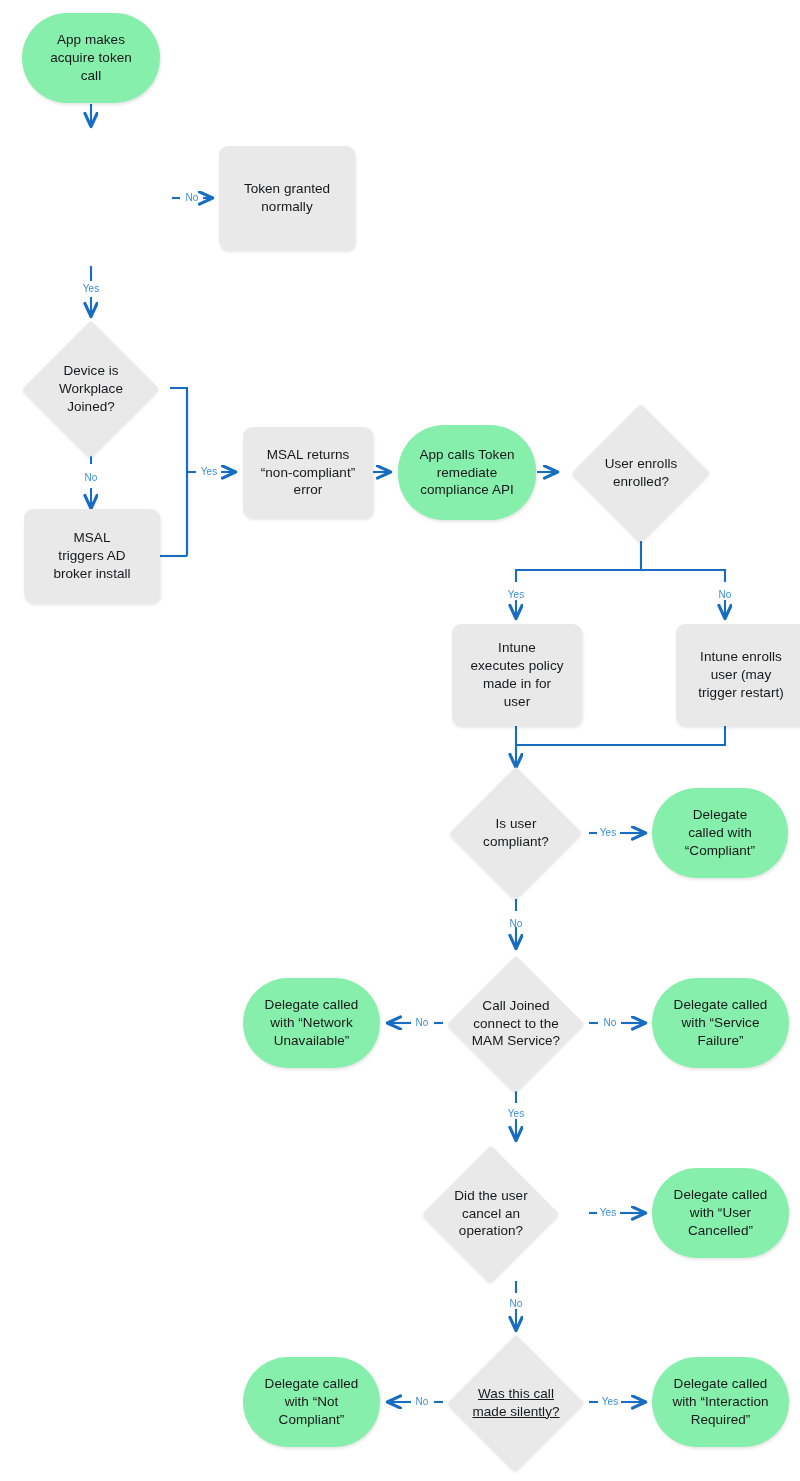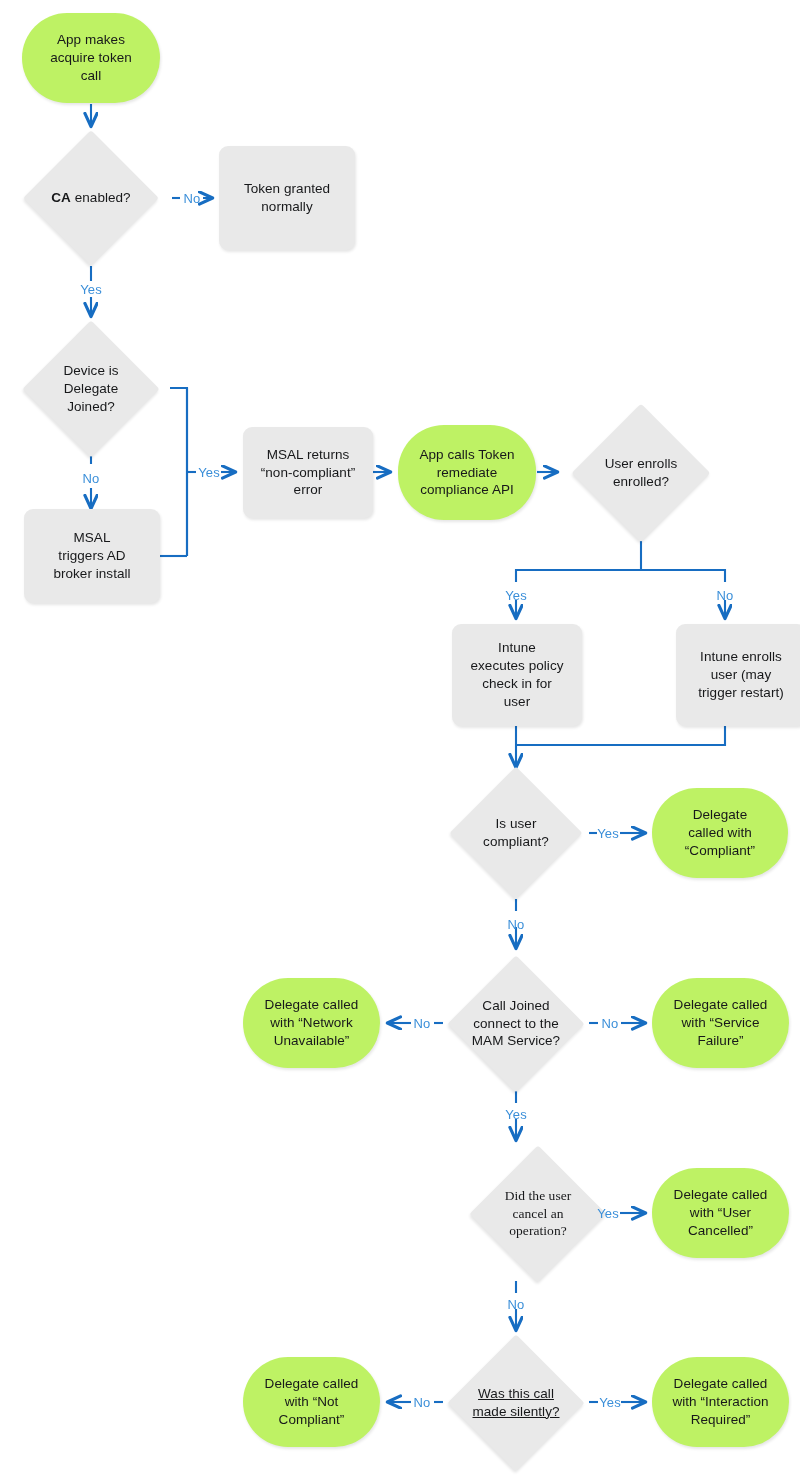--- a/index.html
+++ b/index.html
@@ -45,21 +45,21 @@
     white-space: pre-line;
   }
   
   .proc {
     background: #e9e9e9;
     border-radius: 9px;
     box-shadow: 1px 2px 3px rgba(0,0,0,0.10);
   }
   
   .term {
-    background: #bef264;
+    background: #86efac;
     border-radius: 46px;
     box-shadow: 1px 2px 3px rgba(0,0,0,0.10);
   }
   
   .dec {
     background: transparent;
   }
   .dec .dshape {
     position: absolute;
     left: 50%;
@@ -73,21 +73,21 @@
     position: relative;
     z-index: 2;
   }
   .bold {
     font-weight: bold;
   }
   
   .elabel {
     position: absolute;
     color: #3b8fd9;
-    font-size: 13px;
+    font-size: 10px;
     line-height: 1;
     letter-spacing: 0.1px;
     white-space: nowrap;
     transform: translate(-50%,-50%);
   }
 </style>
 </head>
 <body>
 
 <div id="canvas">
@@ -160,34 +160,30 @@
       <path d="M621,1402 L645,1402" marker-end="url(#ah)"></path>
     </g>
   </svg>
 
   <div class="node term" style="left:22px; top:13px; width:138px; height:90px;">
     <span class="txt">App makes
 acquire token
 call</span>
   </div>
 
-  <div class="node dec" style="left:10px; top:132px; width:162px; height:132px;">
-    <span class="dshape" style="width:96px; height:96px;"></span>
-    <span class="txt"><span class="bold">CA</span><span> enabled?</span></span>
-  </div>
 
   <div class="node proc" style="left:219px; top:146px; width:136px; height:104px;">
     <span class="txt">Token granted
 normally</span>
   </div>
 
   <div class="node dec" style="left:10px; top:322px; width:162px; height:134px;">
     <span class="dshape" style="width:97px; height:97px;"></span>
     <span class="txt">Device is
-Delegate
+Workplace
 Joined?</span>
   </div>
 
   <div class="node proc" style="left:24px; top:509px; width:136px; height:94px;">
     <span class="txt">MSAL
 triggers AD
 broker install</span>
   </div>
 
   <div class="node proc" style="left:243px; top:427px; width:130px; height:91px;">
@@ -204,21 +200,21 @@
 
   <div class="node dec" style="left:562px; top:404px; width:158px; height:137px;">
     <span class="dshape" style="width:98px; height:98px;"></span>
     <span class="txt">User enrolls
 enrolled?</span>
   </div>
 
   <div class="node proc" style="left:452px; top:624px; width:130px; height:102px;">
     <span class="txt">Intune
 executes policy
-check in for
+made in for
 user</span>
   </div>
 
   <div class="node proc" style="left:676px; top:624px; width:130px; height:102px;justify-content:center;">
     <span class="txt">Intune enrolls
 user (may
 trigger restart)</span>
   </div>
 
   <div class="node dec" style="left:443px; top:767px; width:146px; height:132px;">
@@ -245,21 +241,21 @@
 with “Network
 Unavailable”</span>
   </div>
 
   <div class="node term" style="left:652px; top:978px; width:137px; height:90px;">
     <span class="txt">Delegate called
 with “Service
 Failure”</span>
   </div>
 
-  <div class="node dec" style="left:465px; top:1145px; width:146px; height:137px;font-family:Liberation Serif, serif;">
+  <div class="node dec" style="left:418px; top:1145px; width:146px; height:137px;">
     <span class="dshape" style="width:97px; height:97px;"></span>
     <span class="txt">Did the user
 cancel an
 operation?</span>
   </div>
 
   <div class="node term" style="left:652px; top:1168px; width:137px; height:90px;">
     <span class="txt">Delegate called
 with “User
 Cancelled”</span>

